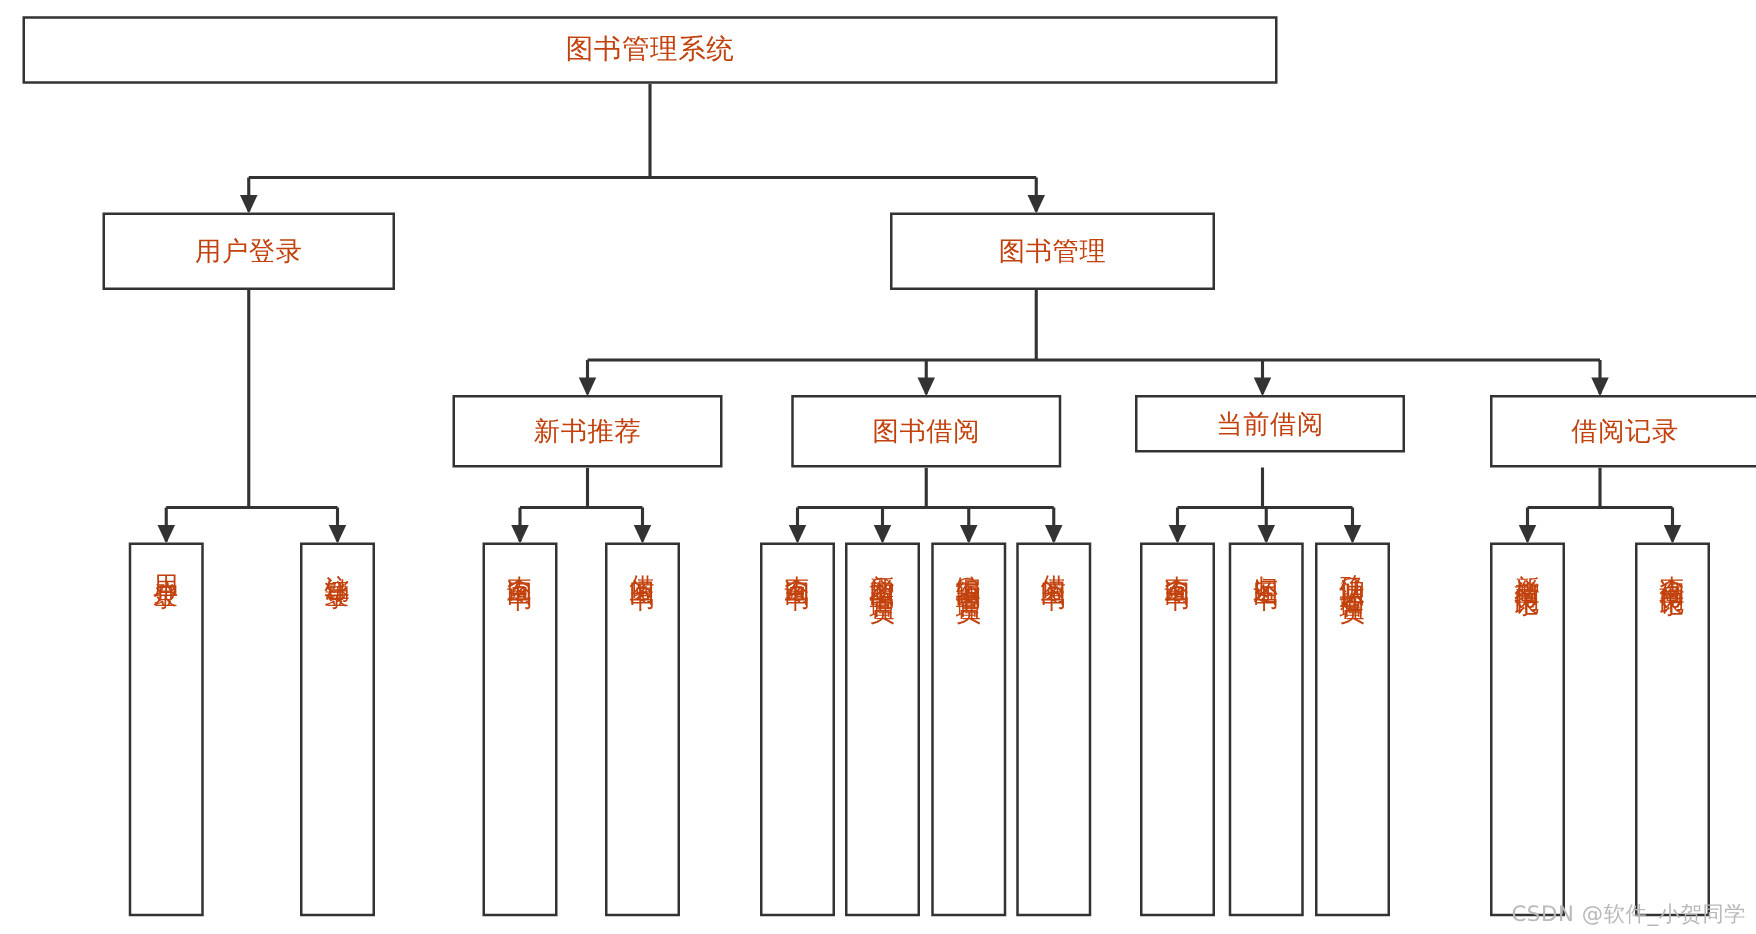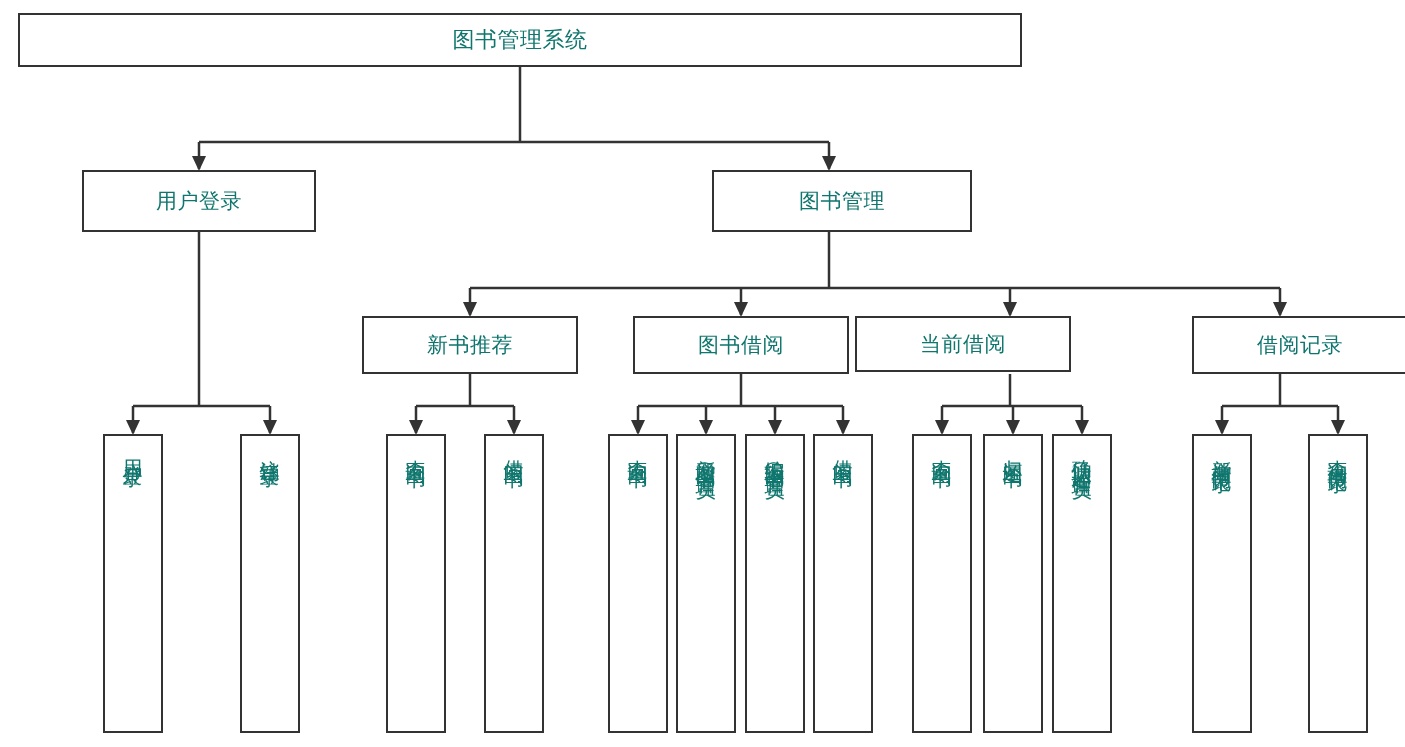--- a/index.html
+++ b/index.html
@@ -30,21 +30,21 @@
     box-sizing: border-box;
     background: #ffffff;
     border: 2px solid #333333;
     display: flex;
     align-items: center;
     justify-content: center;
     z-index: 2;
   }
   .node .label {
     font-size: 21px;
-    color: #0f766e;
+    color: #c2410c;
     line-height: 1.25;
     letter-spacing: 0.5px;
     white-space: nowrap;
   }
   .node.vert {
     align-items: flex-start;
     padding-top: 8px;
   }
   .node.vert .label {
     writing-mode: vertical-rl;
@@ -137,21 +137,21 @@
       </div>
       <div class="node lvl2" style="left: 712px; top: 170px; width: 260px; height: 62px;">
         <span class="label">图书管理</span>
       </div>
       <div class="node lvl3" style="left: 362px; top: 316px; width: 216px; height: 58px;">
         <span class="label">新书推荐</span>
       </div>
       <div class="node lvl3" style="left: 633px; top: 316px; width: 216px; height: 58px;">
         <span class="label">图书借阅</span>
       </div>
-      <div class="node lvl3" style="left: 855px; top: 316px; width: 216px; height: 56px;">
+      <div class="node lvl3" style="left: 908px; top: 316px; width: 216px; height: 46px;">
         <span class="label">当前借阅</span>
       </div>
       <div class="node lvl3" style="left: 1172px; top: 316px; width: 216px; height: 58px; margin-left: 20px;">
         <span class="label">借阅记录</span>
       </div>
       <div class="node leaf vert" style="left: 103px; top: 434px; width: 60px; height: 299px;">
         <span class="label">用户登录</span>
       </div>
       <div class="node leaf vert" style="left: 240px; top: 434px; width: 60px; height: 299px;">
         <span class="label">注销登录</span>
@@ -184,13 +184,14 @@
         <span class="label">确认归还（管理员）</span>
       </div>
       <div class="node leaf vert" style="left: 1192px; top: 434px; width: 60px; height: 299px;">
         <span class="label">新增借阅记录</span>
       </div>
       <div class="node leaf vert" style="left: 1308px; top: 434px; width: 60px; height: 299px;">
         <span class="label">查询借阅记录</span>
       </div>
     </div>
 
+  <div class="watermark">CSDN @软件_小贺同学</div>
 </div>
 
 </body></html>

